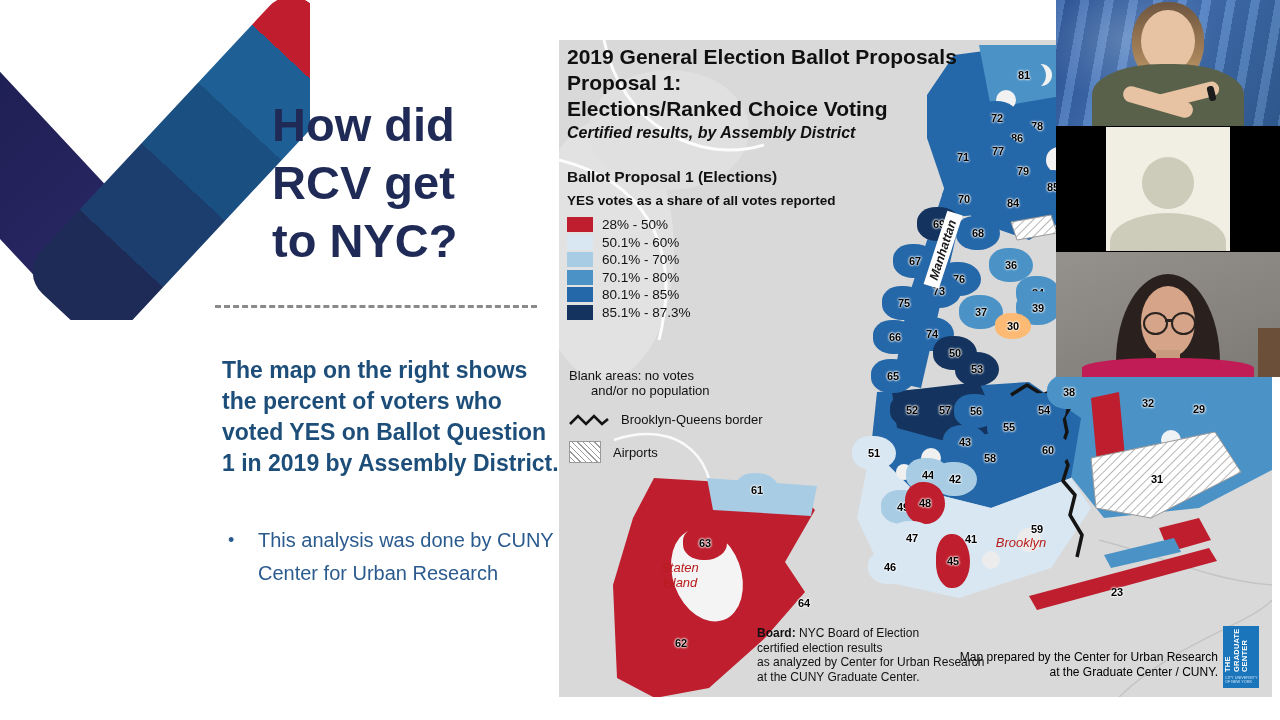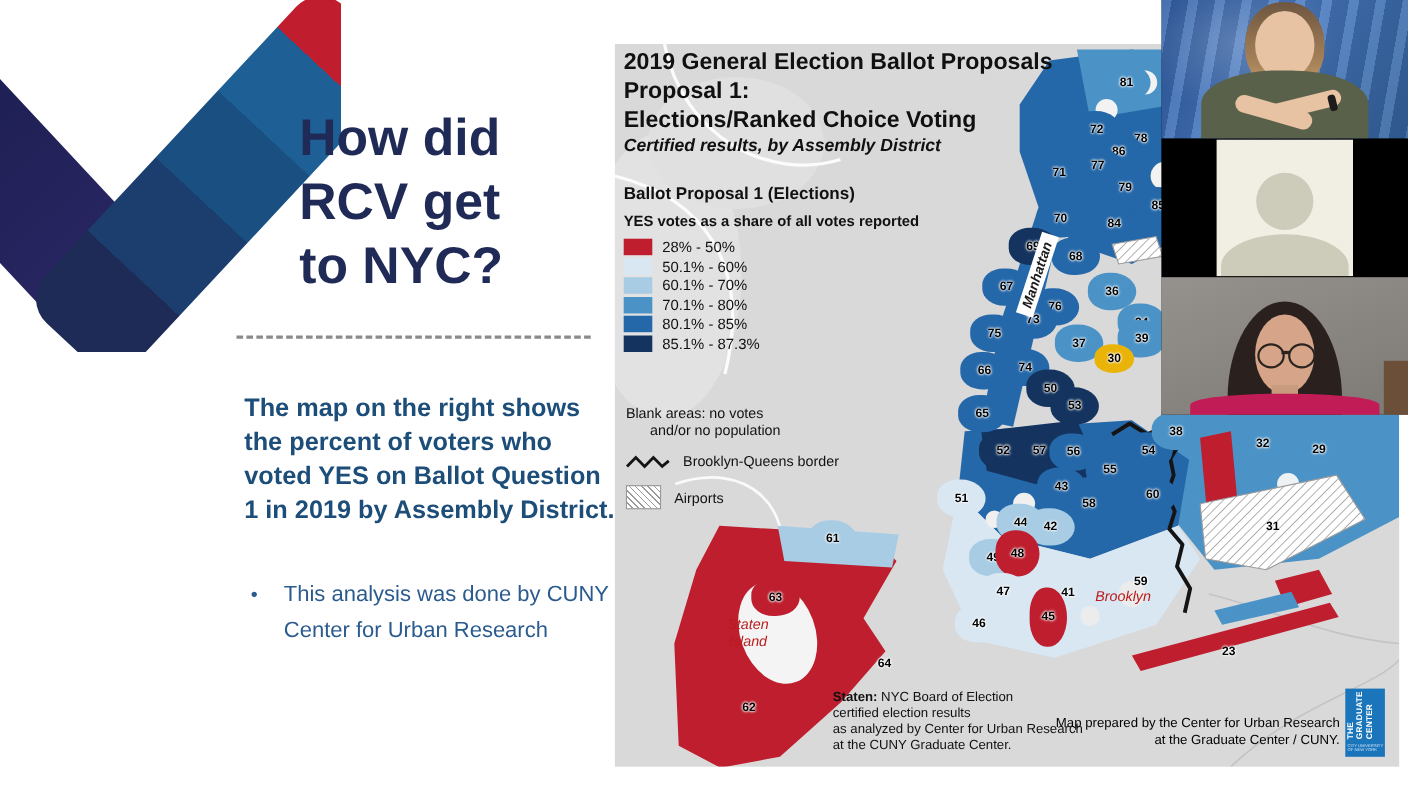--- a/index.html
+++ b/index.html
@@ -42,21 +42,21 @@
      writing-mode:vertical-rl;transform:rotate(180deg);
      color:#fff;font-weight:bold;font-size:7.5px;line-height:8.5px;letter-spacing:.2px;}
   .gc-logo .sub{position:absolute;left:2px;bottom:3px;color:#cfe6f7;font-size:3.8px;line-height:4.6px;}
   .district{position:absolute;transform:translate(-50%,-50%);
      display:flex;align-items:center;justify-content:center;
      border-radius:46% 54% 52% 48%;
      font-size:11px;font-weight:bold;color:#000;
      text-shadow:0 0 2px #fff,0 0 2px #fff,0 0 3px #fff;}
   .c0{background:#be1e2d}.c1{background:#d9e7f3}.c2{background:#a8cce4}
   .c3{background:#4b93c7}.c4{background:#2568a9}.c5{background:#14345f}
-  .cg{background:transparent}.cw{background:#eab308}.ch{background:transparent}
+  .cg{background:transparent}.cw{background:#fdba74}.ch{background:transparent}
   .boro{position:absolute;color:#b91c1c;font-style:italic;font-size:13px;}
   .boro.manhattan{left:384px;top:210px;transform:translate(-50%,-50%) rotate(-72deg);
      background:#fff;color:#1a1a1a;font-weight:bold;padding:1px 7px;font-size:12.5px;}
   .boro.brooklyn{left:462px;top:502px;transform:translate(-50%,-50%);}
   .boro.staten{left:121px;top:535px;transform:translate(-50%,-50%);text-align:center;white-space:pre-line;line-height:15px;}
   
   .videos{position:absolute;left:1056px;top:0;width:224px;height:377px;z-index:50;background:#000;}
   .tile{position:relative;width:224px;overflow:hidden;}
   .tile1{height:126px;background:
      radial-gradient(130px 90px at 30% 30%,rgba(255,255,255,.18),rgba(0,0,0,0) 70%),
@@ -277,21 +277,21 @@
         </svg>
         <span>Brooklyn-Queens border</span>
       </div>
       <div class="note-row">
         <span class="ic hatch-box"></span>
         <span>Airports</span>
       </div>
     </div>
 
     <div class="source">
-      <div><b>Staten:</b><span> NYC Board of Election</span></div>
+      <div><b>Board:</b><span> NYC Board of Election</span></div>
       <div>certified election results</div>
       <div>as analyzed by Center for Urban Research</div>
       <div>at the CUNY Graduate Center.</div>
     </div>
 
     <div class="credits">
       <div>Map prepared by the Center for Urban Research</div>
       <div>at the Graduate Center / CUNY.</div>
     </div>
 

